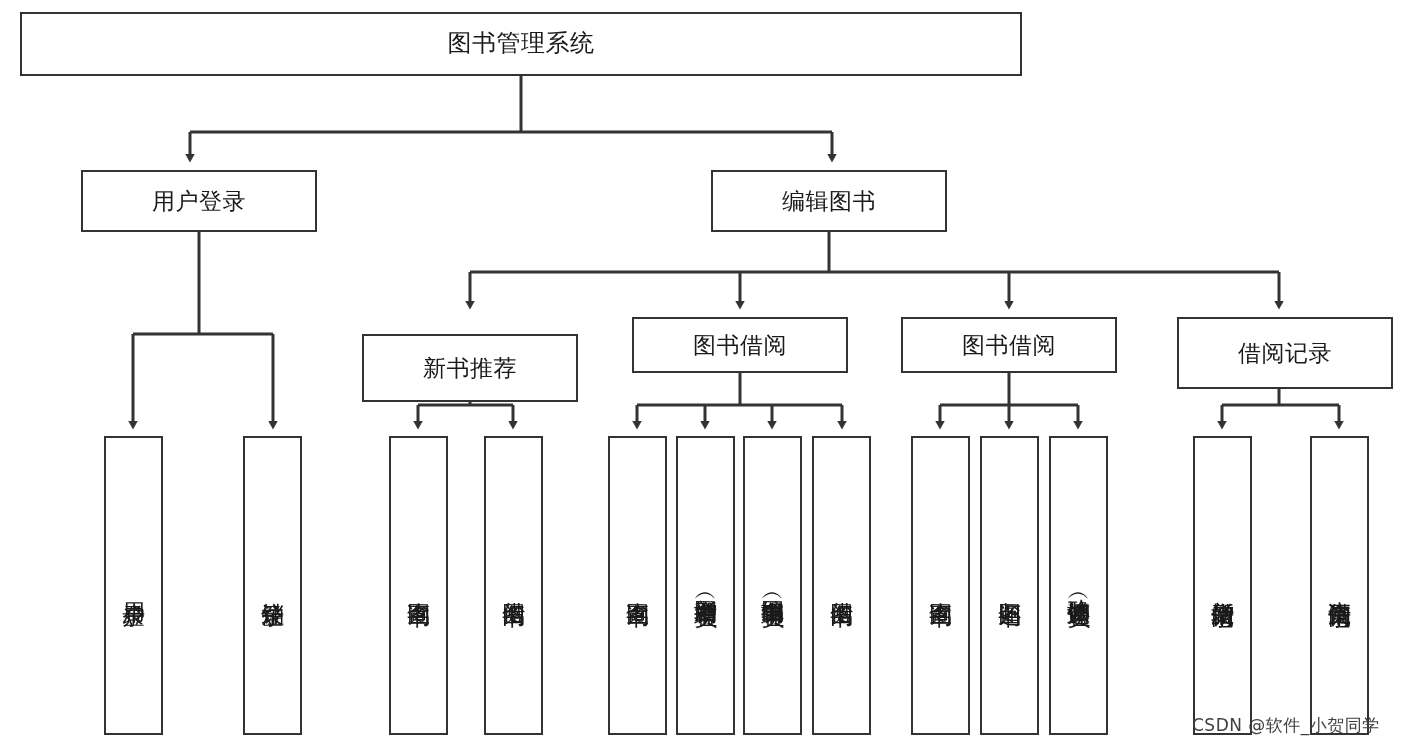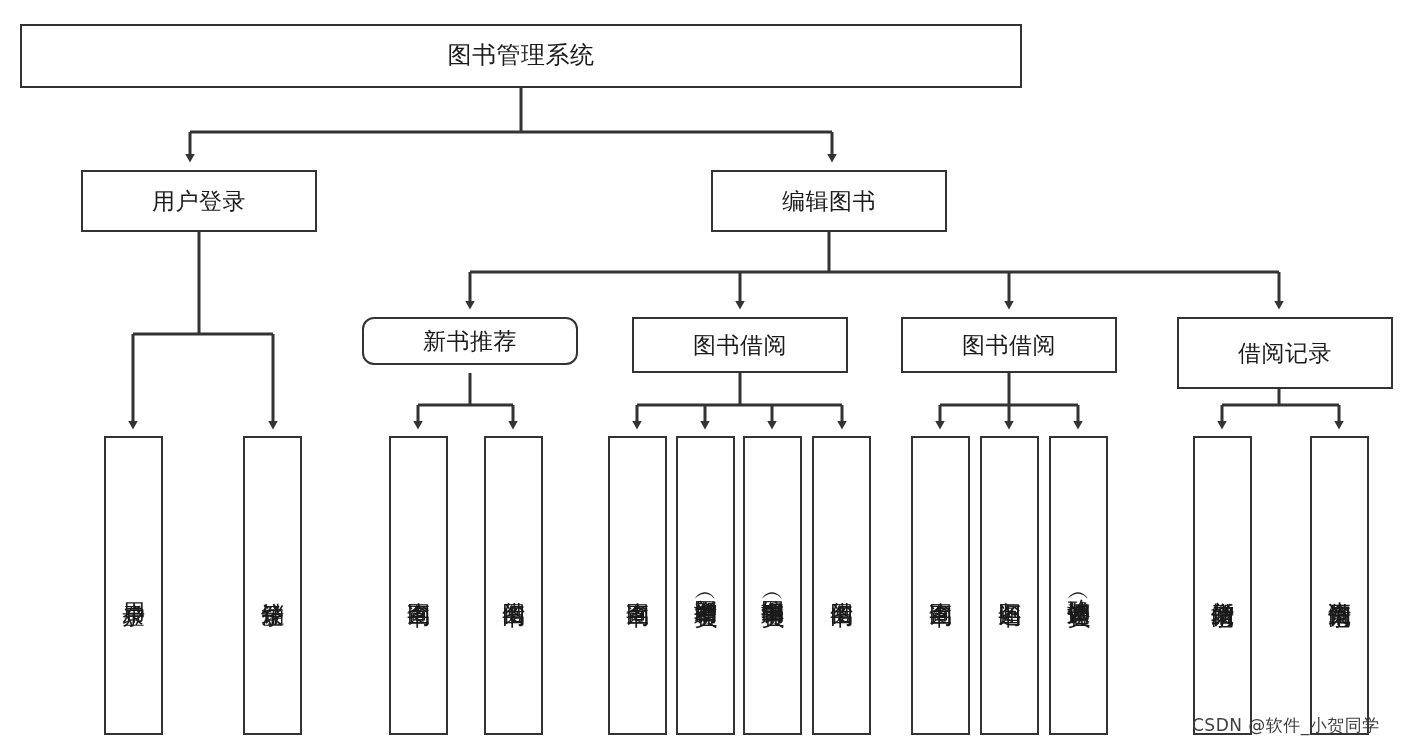--- a/index.html
+++ b/index.html
@@ -116,27 +116,27 @@
       <path d="M1009,405 L1009,422" marker-end="url(#arrowhead)"></path>
       <path d="M1078,405 L1078,422" marker-end="url(#arrowhead)"></path>
 
       <path d="M1279,373 L1279,405"></path>
       <path d="M1222,405 L1339,405"></path>
       <path d="M1222,405 L1222,422" marker-end="url(#arrowhead)"></path>
       <path d="M1339,405 L1339,422" marker-end="url(#arrowhead)"></path>
     </g>
   </svg>
 
-  <div class="node node-h" id="root-node" style="left:20px; top:12px; width:1002px; height:64px;margin-top:12px;">图书管理系统</div>
+  <div class="node node-h" id="root-node" style="left:20px; top:12px; width:1002px; height:64px;">图书管理系统</div>
 
   <div class="node node-h" style="left:81px; top:170px; width:236px; height:62px;">用户登录</div>
 
   <div class="node node-h" style="left:711px; top:170px; width:236px; height:62px;">编辑图书</div>
 
-  <div class="node node-h" style="left:362px; top:317px; width:216px; height:48px;border-radius:12px;">新书推荐</div>
+  <div class="node node-h" style="left:362px; top:334px; width:216px; height:68px;">新书推荐</div>
 
   <div class="node node-h" style="left:632px; top:317px; width:216px; height:56px;">图书借阅</div>
 
   <div class="node node-h" style="left:901px; top:317px; width:216px; height:56px;">图书借阅</div>
 
   <div class="node node-h" style="left:1177px; top:317px; width:216px; height:72px;">借阅记录</div>
 
   <div class="node node-v" style="left:104px; top:436px; width:59px; height:299px;">用户登录</div>
 
   <div class="node node-v" style="left:243px; top:436px; width:59px; height:299px;">注销登录</div>

